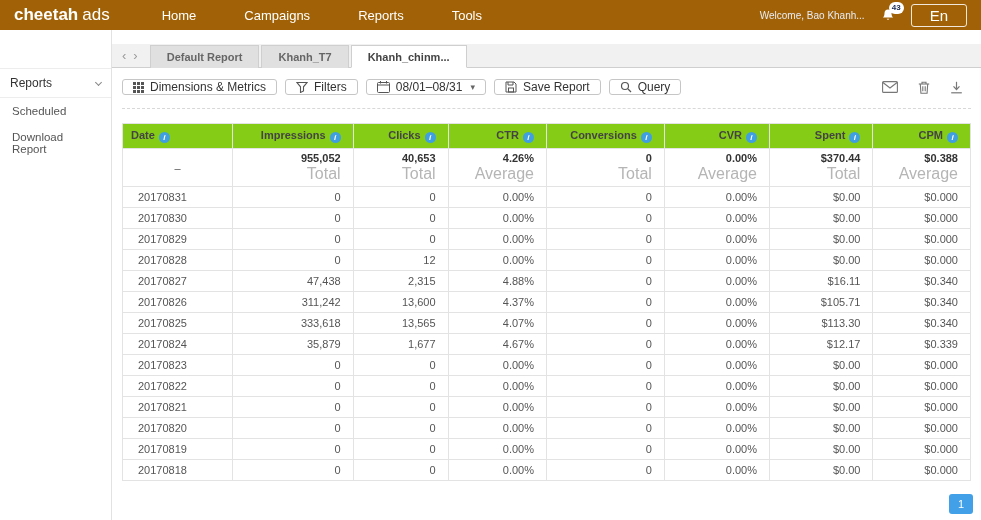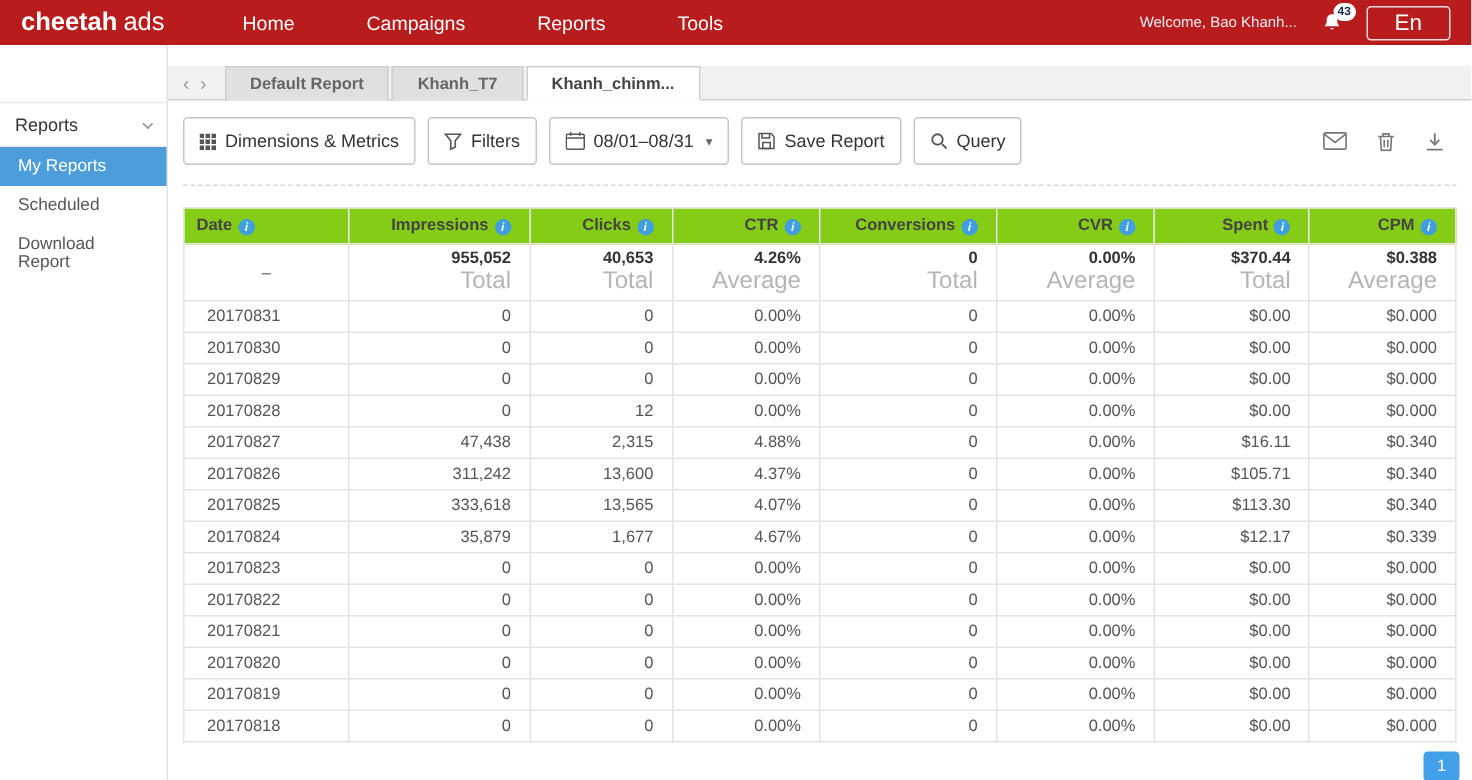--- a/index.html
+++ b/index.html
@@ -6,21 +6,21 @@
   html,body { margin:0; padding:0; }
   body {
     width:981px; height:520px; overflow:hidden;
     font-family:"Liberation Sans", sans-serif;
     background:#fff; color:#333;
   }
   .app { display:flex; flex-direction:column; height:100%; }
 
   
   .navbar {
-    height:30px; background:#b91c1c; display:flex; align-items:center;
+    height:30px; background:#a16207; display:flex; align-items:center;
     padding:0 14px; flex-shrink:0;
   }
   .brand { font-size:17px; color:#fff; cursor:pointer; white-space:nowrap; }
   .brand .bold { font-weight:700; }
   .brand .light { font-weight:300; margin-left:4px; }
   .nav-menu { display:flex; gap:48px; margin-left:52px; }
   .nav-item { color:#fff; font-size:13px; cursor:pointer; }
   .nav-right { margin-left:auto; display:flex; align-items:center; gap:16px; }
   .welcome { color:#e8ecf4; font-size:10px; white-space:nowrap; }
   .bell { position:relative; display:flex; cursor:pointer; }
@@ -57,21 +57,21 @@
   .tab {
     height:23px; line-height:23px; padding:0 16px; font-size:11px; color:#666;
     background:#e0e0e0; border:1px solid #cfcfcf; border-bottom:none;
     margin-right:2px; margin-bottom:-1px; cursor:pointer; white-space:nowrap;font-weight:bold;
   }
   .tab.active { background:#fff; color:#444; border-bottom:1px solid #fff; }
 
   
   .toolbar { display:flex; align-items:center; gap:8px; padding:11px 10px 13px; }
   .btn {
-    display:inline-flex; align-items:center; gap:6px; height:32px; padding:0 10px;
+    display:inline-flex; align-items:center; gap:6px; height:16px; padding:0 10px;
     background:#fff; border:1px solid #c6c6c6; border-radius:3px;
     font-size:12px; color:#333; cursor:pointer; font-family:inherit; white-space:nowrap;
   }
   .caret { font-size:9px; color:#666; margin-left:2px; }
   .toolbar-right { margin-left:auto; display:flex; gap:20px; align-items:center; padding-right:8px; }
   .tool-ico { cursor:pointer; display:flex; }
 
   .dashed { border-top:1px dashed #d8d8d8; margin:0 10px; }
 
   
@@ -132,21 +132,20 @@
   </header>
 
   <div class="body-row">
 
     <aside class="sidebar">
       <div class="side-section">
         <span>Reports</span>
         <span class="chev"></span>
       </div>
       <nav>
-          <div class="side-item active">My Reports</div>
           <div class="side-item">Scheduled</div>
           <div class="side-item">Download Report</div>
         </nav>
     </aside>
 
     <main class="main">
 
       <div class="tabstrip">
         <div class="tab-scroll">
           <span>‹</span>

